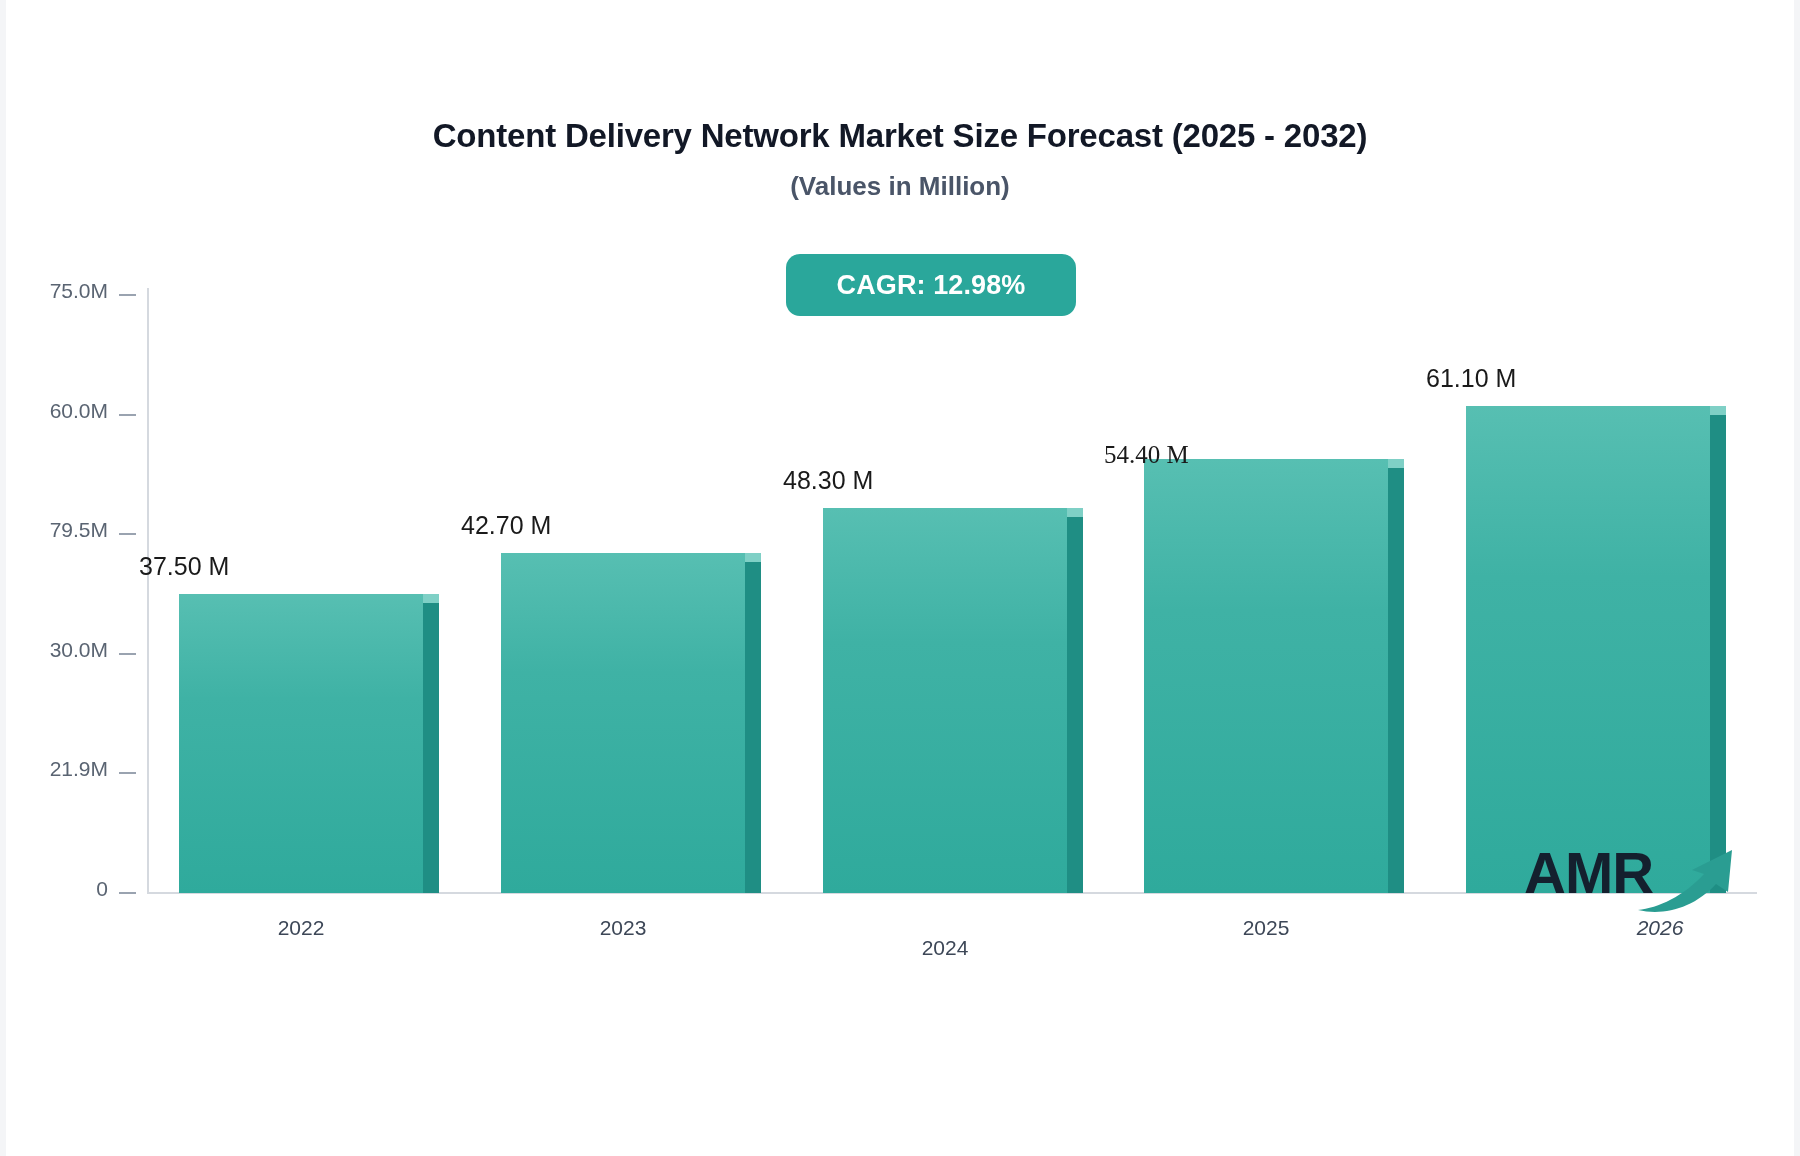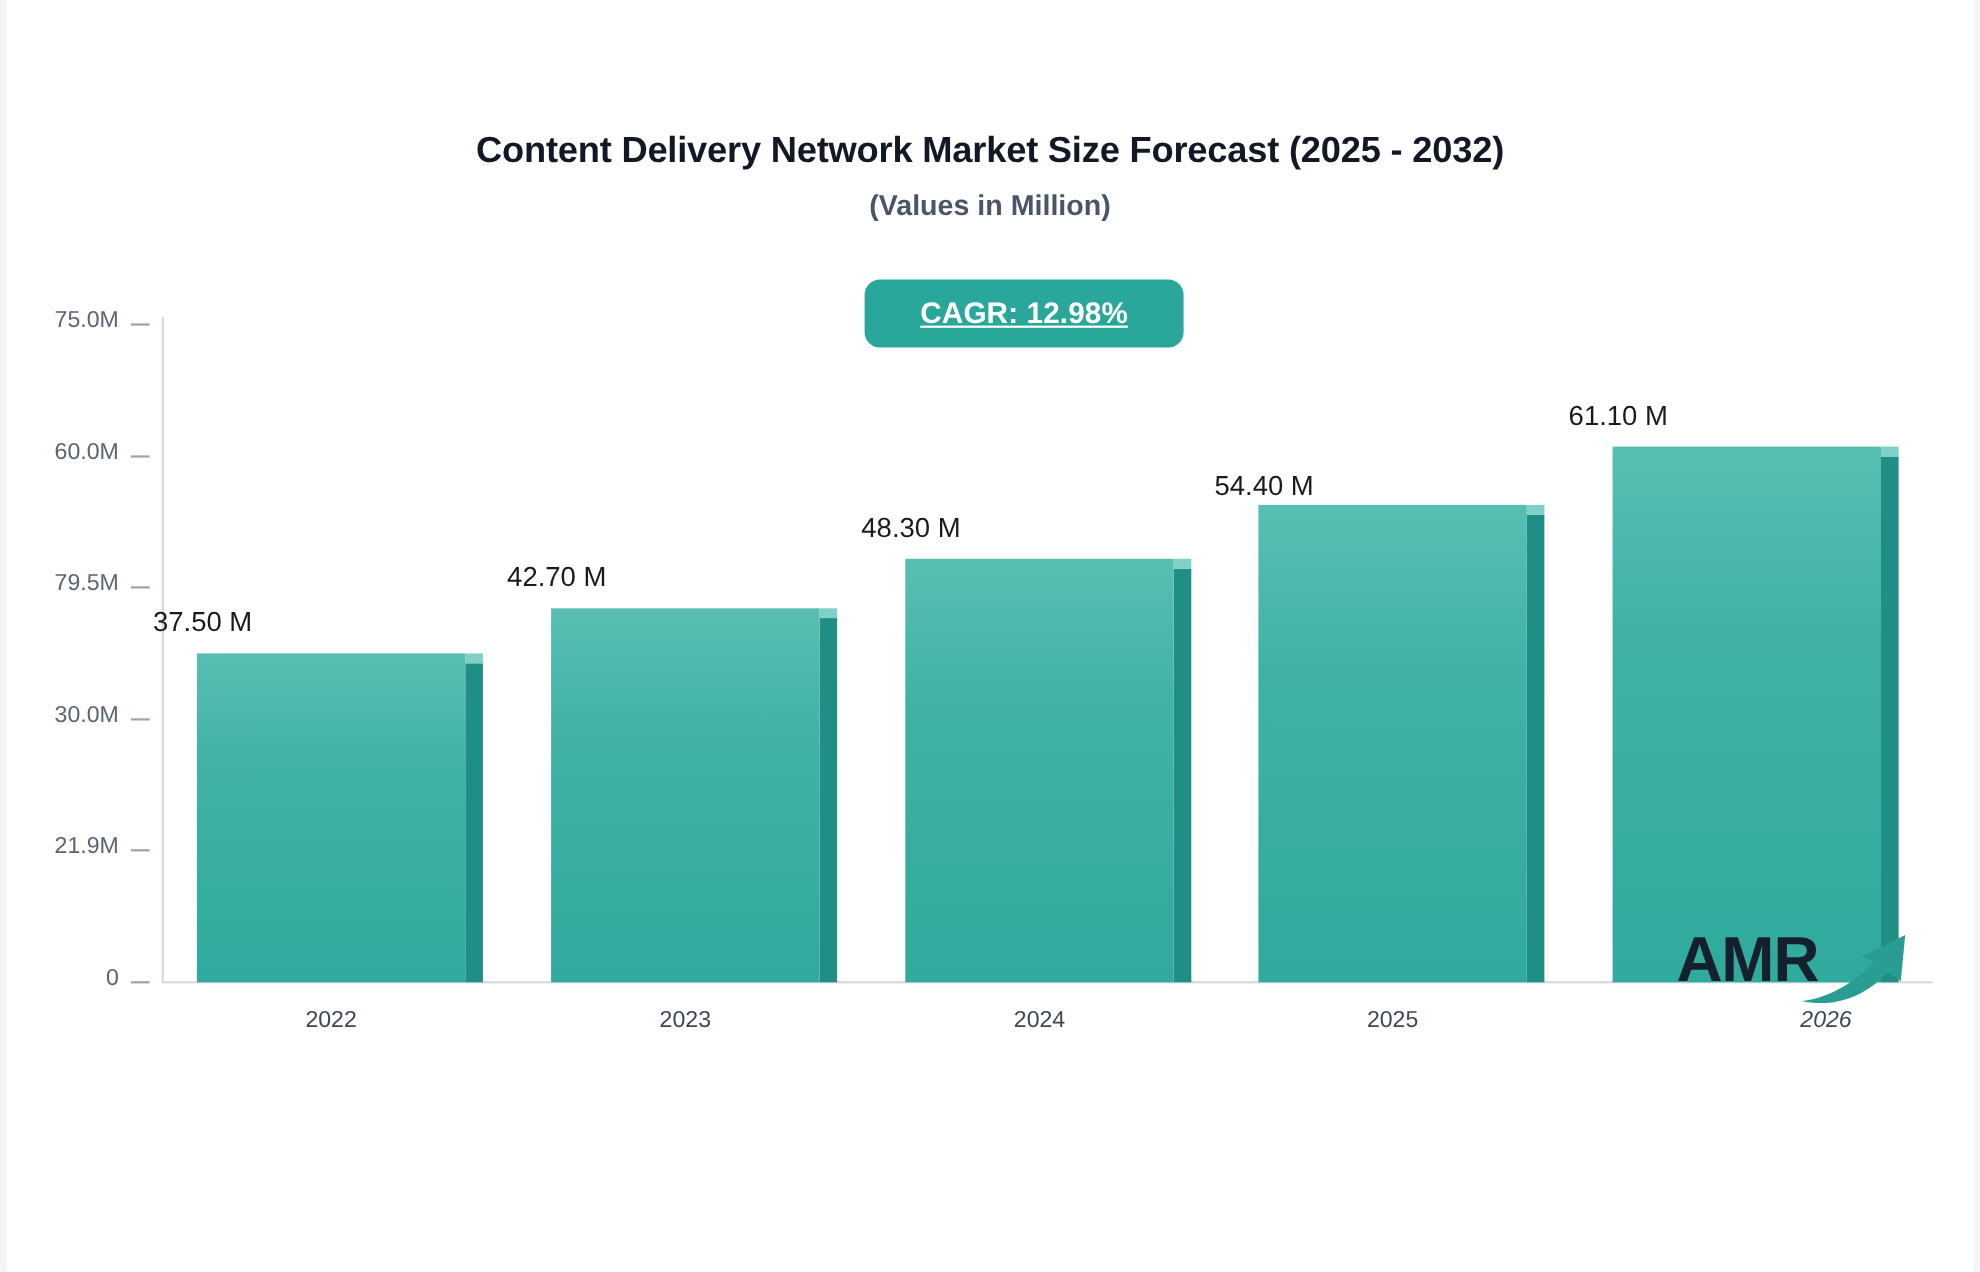--- a/index.html
+++ b/index.html
@@ -66,21 +66,20 @@
     display: flex;
     align-items: center;
     justify-content: center;
     box-sizing: border-box;
   }
   .cagr-badge-label {
     color: #ffffff;
     font-size: 27px;
     font-weight: bold;
     letter-spacing: 0.1px;
-    text-decoration: underline;
   }
 
   
   .plot-wrap {
     position: absolute;
     left: 0;
     top: 0;
     width: 1800px;
     height: 1156px;
   }
@@ -235,30 +234,30 @@
         <div class="bar-top" style="left: 745px; top: 552.539px; width: 16px; height: 9px;"></div>
         <div class="bar-solid" style="left: 501px; top: 552.539px; width: 244px; height: 340.461px;"></div>
         <div class="bar-value-label" style="left: 461px; width: 324px; top: 510.539px;">42.70 M</div>
         <div class="bar-side" style="left: 1067px; top: 516.688px; width: 16px; height: 376.312px;"></div>
         <div class="bar-top" style="left: 1067px; top: 507.888px; width: 16px; height: 9px;"></div>
         <div class="bar-solid" style="left: 823px; top: 507.888px; width: 244px; height: 385.112px;"></div>
         <div class="bar-value-label" style="left: 783px; width: 324px; top: 465.888px;">48.30 M</div>
         <div class="bar-side" style="left: 1388px; top: 468.051px; width: 16px; height: 424.949px;"></div>
         <div class="bar-top" style="left: 1388px; top: 459.251px; width: 16px; height: 9px;"></div>
         <div class="bar-solid" style="left: 1144px; top: 459.251px; width: 244px; height: 433.749px;"></div>
-        <div class="bar-value-label" style="left: 1104px; width: 324px; top: 428px;">54.40 M</div>
+        <div class="bar-value-label" style="left: 1104px; width: 324px; top: 441px; font-family: Liberation Serif, serif;">54.40 M</div>
         <div class="bar-side" style="left: 1710px; top: 414.629px; width: 16px; height: 478.371px;"></div>
         <div class="bar-top" style="left: 1710px; top: 405.829px; width: 16px; height: 9px;"></div>
         <div class="bar-solid" style="left: 1466px; top: 405.829px; width: 244px; height: 487.171px;"></div>
         <div class="bar-value-label" style="left: 1426px; width: 324px; top: 363.829px;">61.10 M</div>
       </div>
     <div id="x-ticks">
         <div class="x-tick-label" style="left: 139px; width: 324px;">2022</div>
         <div class="x-tick-label" style="left: 461px; width: 324px;">2023</div>
-        <div class="x-tick-label" style="left: 783px; width: 324px;">2024</div>
+        <div class="x-tick-label" style="left: 783px; width: 324px; margin-top: 20px;">2024</div>
         <div class="x-tick-label" style="left: 1104px; width: 324px;">2025</div>
         <div class="x-tick-label" style="left: 1498px; width: 324px; font-style: italic;">2026</div>
       </div>
   </div>
 
   <div class="amr-logo">
     <div class="amr-logo-text">AMR</div>
     <svg class="amr-logo-arrow" viewBox="0 0 108 70">
       <path d="M2 64 C22 62 48 50 68 28 L56 24 L96 4 L92 46 L80 38 C58 62 28 70 2 64 Z" fill="#2a9d92"></path>
     </svg>

